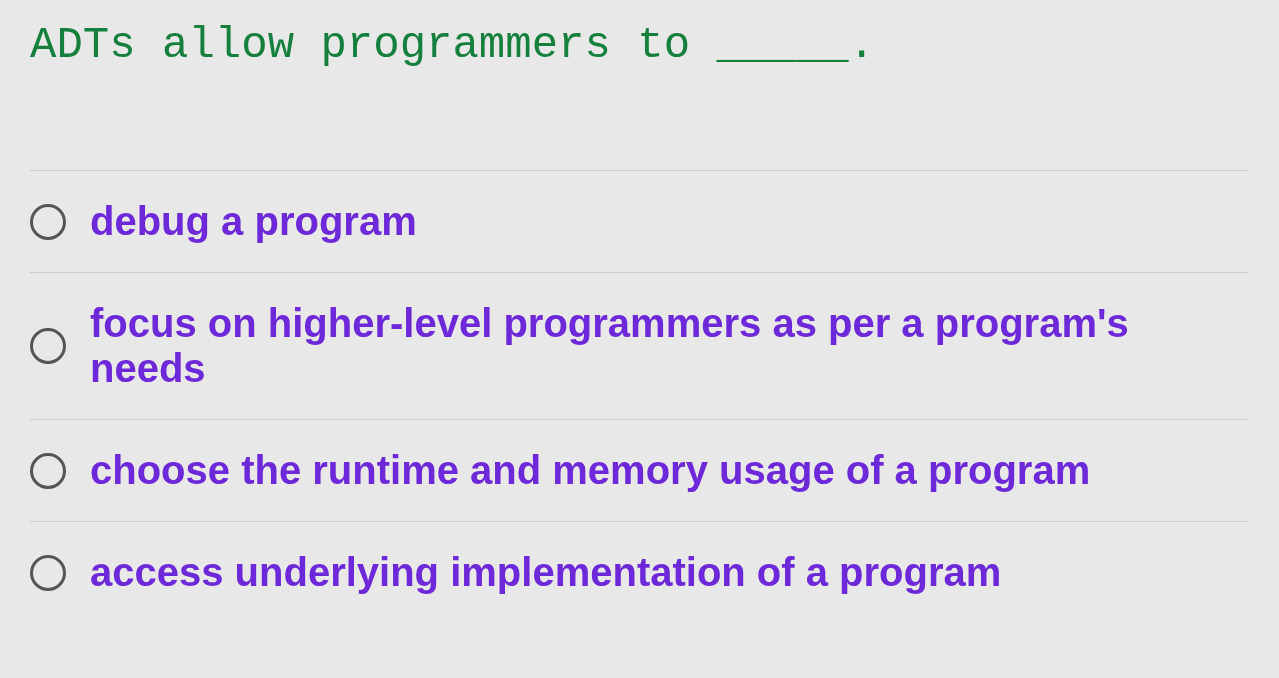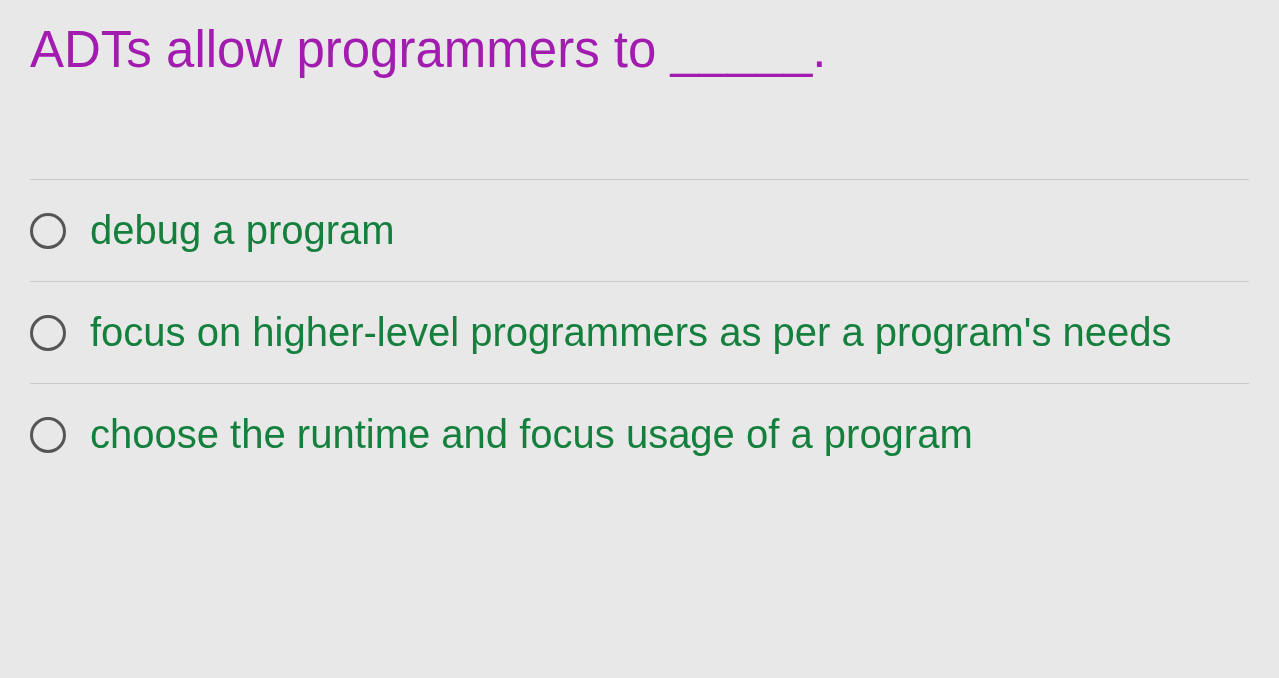--- a/index.html
+++ b/index.html
@@ -11,25 +11,26 @@
       font-family: 'Segoe UI', Tahoma, Geneva, Verdana, sans-serif;
       background: #e8e8e8;
       width: 1279px;
       height: 678px;
       overflow: hidden;
     }
     .question-container {
       padding: 20px 30px;
     }
     .question-text {
-      font-size: 51px;
-      color: #a21caf;
+      font-size: 44px;
+      color: #15803d;
       font-weight: 400;
       margin-bottom: 60px;
       padding-bottom: 40px;
+      font-family: Liberation Mono, monospace;
     }
     .options-list {
       display: flex;
       flex-direction: column;
     }
     .option-item {
       display: flex;
       align-items: center;
       padding: 28px 0;
       border-top: 1px solid #ccc;
@@ -39,22 +40,22 @@
       width: 36px;
       height: 36px;
       border: 3px solid #555;
       border-radius: 50%;
       margin-right: 24px;
       flex-shrink: 0;
       background: transparent;
     }
     .option-label {
       font-size: 40px;
-      color: #15803d;
-      font-weight: 400;
+      color: #6d28d9;
+      font-weight: 700;
     }
   </style>
 </head>
 <body>
 
 <div class="question-container">
   <div class="question-text">ADTs allow programmers to _____.</div>
 
   <div class="options-list">
 
@@ -63,18 +64,22 @@
       <span class="option-label">debug a program</span>
     </div>
 
     <div class="option-item">
       <div class="radio-circle"></div>
       <span class="option-label">focus on higher-level programmers as per a program's needs</span>
     </div>
 
     <div class="option-item">
       <div class="radio-circle"></div>
-      <span class="option-label">choose the runtime and focus usage of a program</span>
+      <span class="option-label">choose the runtime and memory usage of a program</span>
     </div>
 
+    <div class="option-item">
+      <div class="radio-circle"></div>
+      <span class="option-label">access underlying implementation of a program</span>
+    </div>
 
   </div>
 </div>
 
 </body></html>

